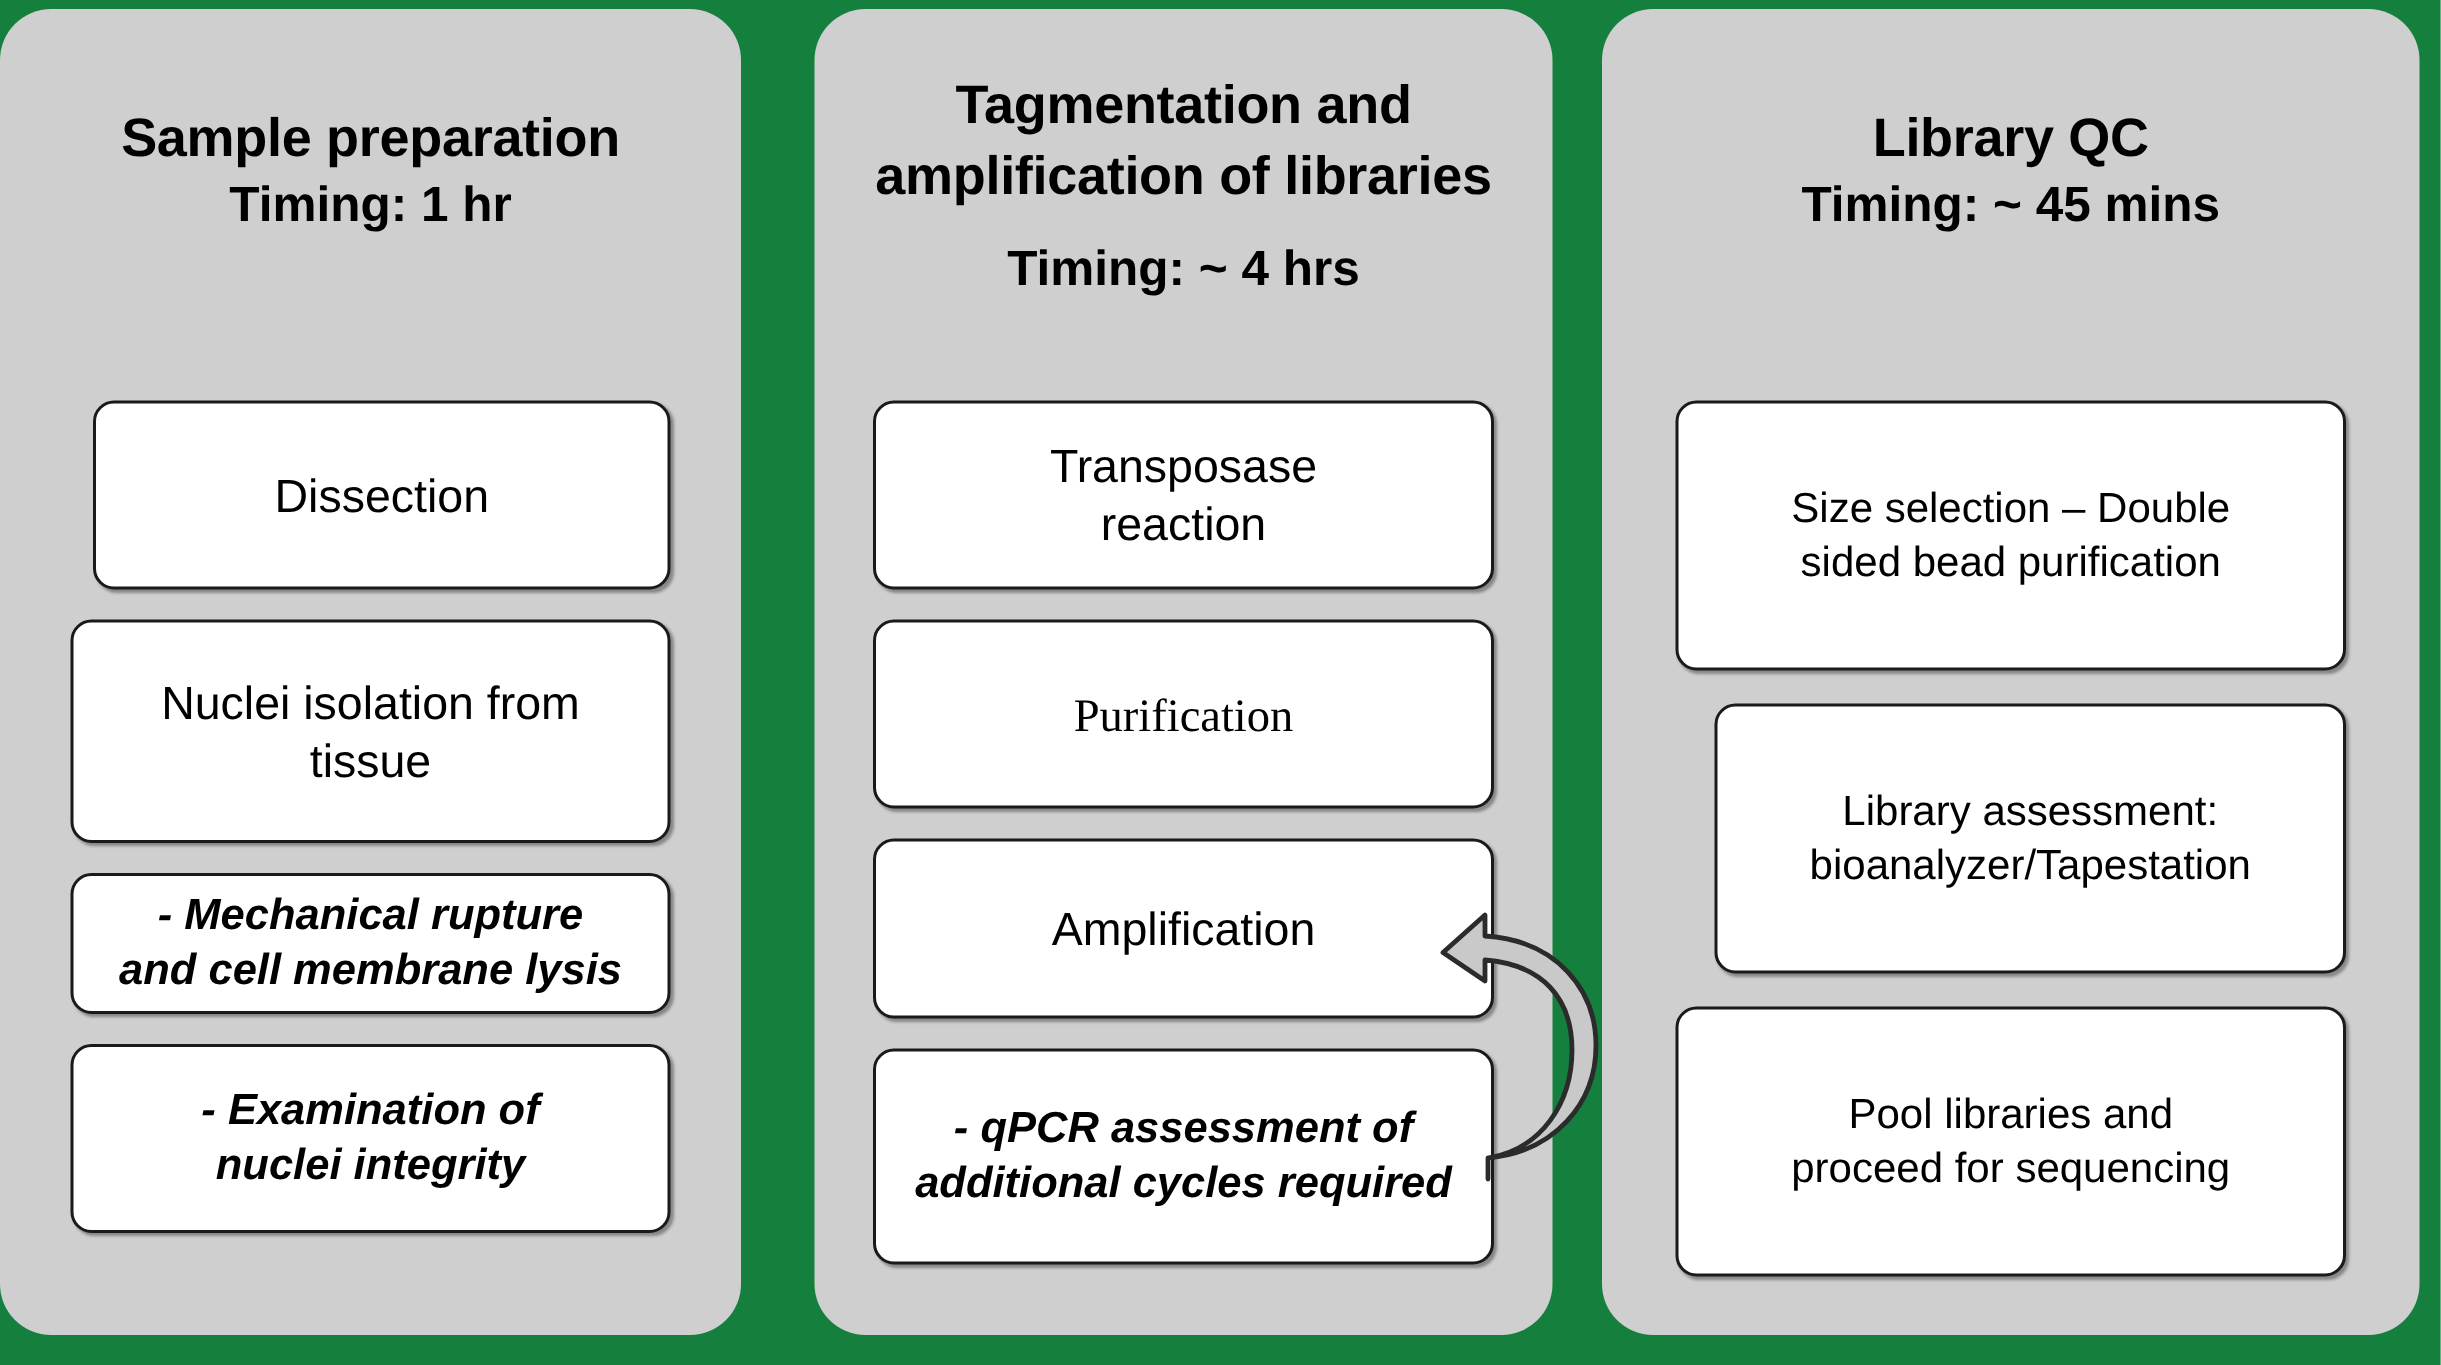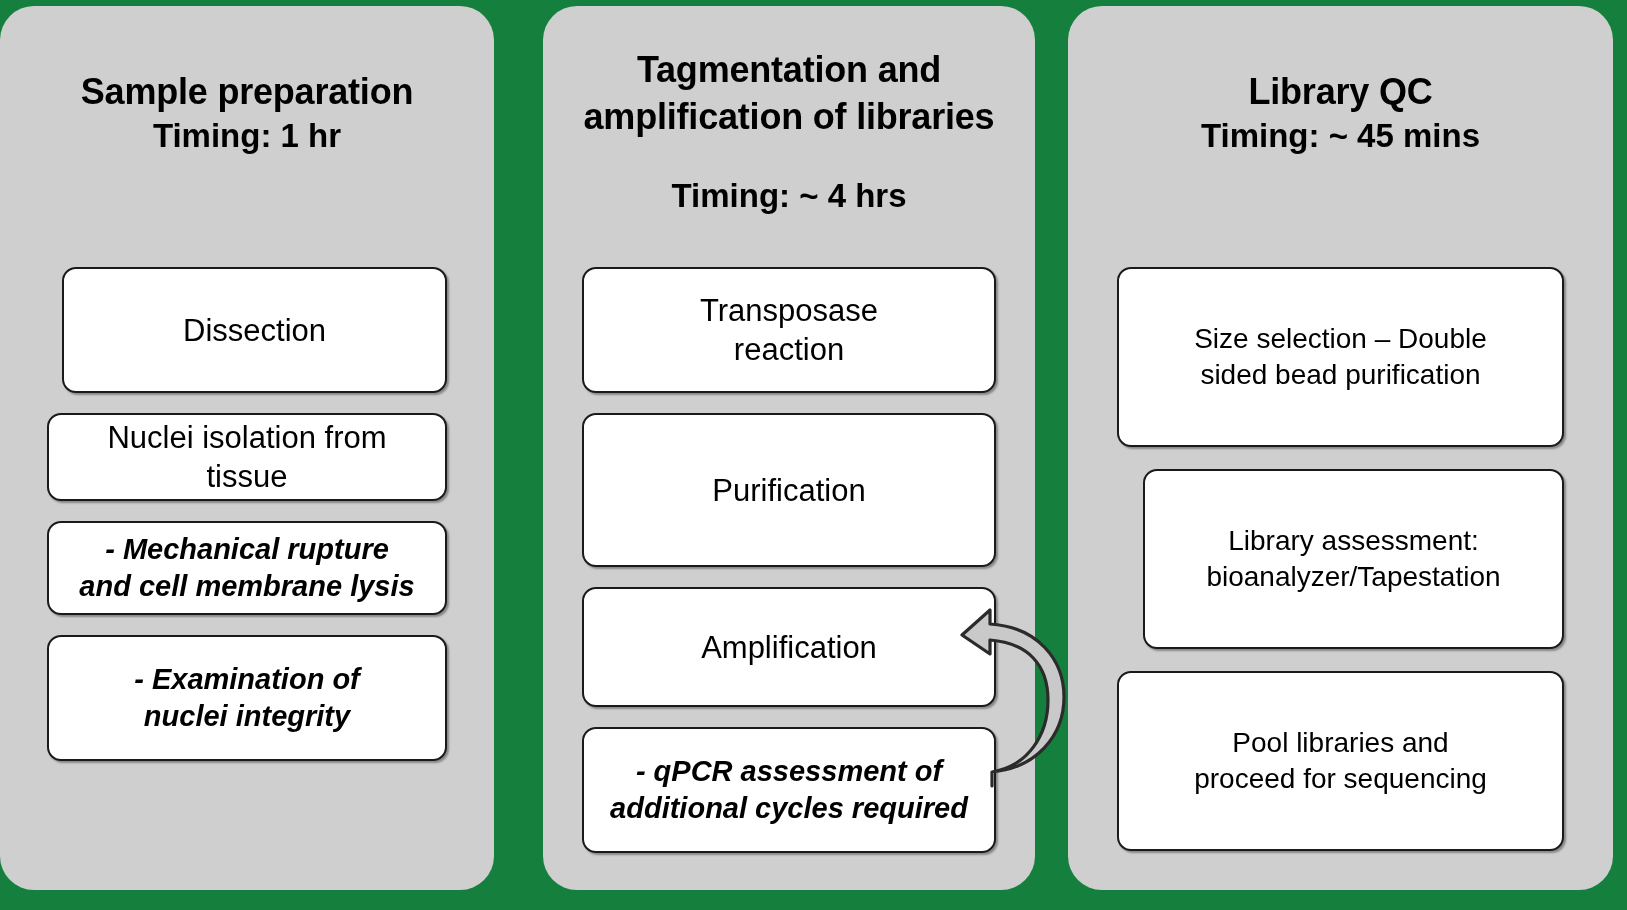--- a/index.html
+++ b/index.html
@@ -98,42 +98,42 @@
 <div id="diagram">
 
   <div class="panel" style="left:0px; top:6px; width:494px; height:884px;">
     <div class="panel-head" style="top:62px;">
       <div class="panel-title">Sample preparation</div>
       <div class="panel-timing">Timing: 1 hr</div>
     </div>
 
     <div class="step-stack" style="top:261px; padding:0 47px;">
       <div class="step-box" style="height:126px; margin-bottom:20px;margin-left:15px;">Dissection</div>
-      <div class="step-box" style="height:88px; margin-bottom:20px;">Nuclei isolation from
+      <div class="step-box" style="height:149px; margin-bottom:20px;">Nuclei isolation from
 tissue</div>
       <div class="step-box sub" style="height:94px; margin-bottom:20px;">-  Mechanical rupture
 and cell membrane lysis</div>
       <div class="step-box sub" style="height:126px;">-  Examination of
 nuclei integrity</div>
     </div>
   </div>
 
   <div class="panel" style="left:543px; top:6px; width:492px; height:884px;">
     <div class="panel-head" style="top:40px;">
       <div class="panel-title">Tagmentation and
 amplification of libraries</div>
-      <div class="panel-timing" style="margin-top:35px;">Timing: ~ 4 hrs</div>
+      <div class="panel-timing" style="margin-top:18px;">Timing: ~ 4 hrs</div>
     </div>
 
     <div class="step-stack" style="top:261px; padding:0 39px;">
       <div class="step-box" style="height:126px; margin-bottom:20px;">Transposase
 reaction</div>
-      <div class="step-box" style="height:154px; margin-bottom:20px;">Purification</div>
+      <div class="step-box" style="height:126px; margin-bottom:20px;font-family:Liberation Serif, serif;">Purification</div>
       <div class="step-box" style="height:120px; margin-bottom:20px;">Amplification</div>
-      <div class="step-box sub" style="height:126px;font-style:italic;">- qPCR assessment of
+      <div class="step-box sub" style="height:144px;font-style:italic;">- qPCR assessment of
 additional cycles required</div>
     </div>
 
     <svg class="loop-arrow" style="left:409px; top:590px; width:125px; height:200px;" viewBox="0 0 125 200" xmlns="http://www.w3.org/2000/svg">
       <path d="M 10 39
                L 38 14
                L 38 28
                C 86 31 112 64 112 101
                C 112 140 84 172 40 176
                L 40 190

